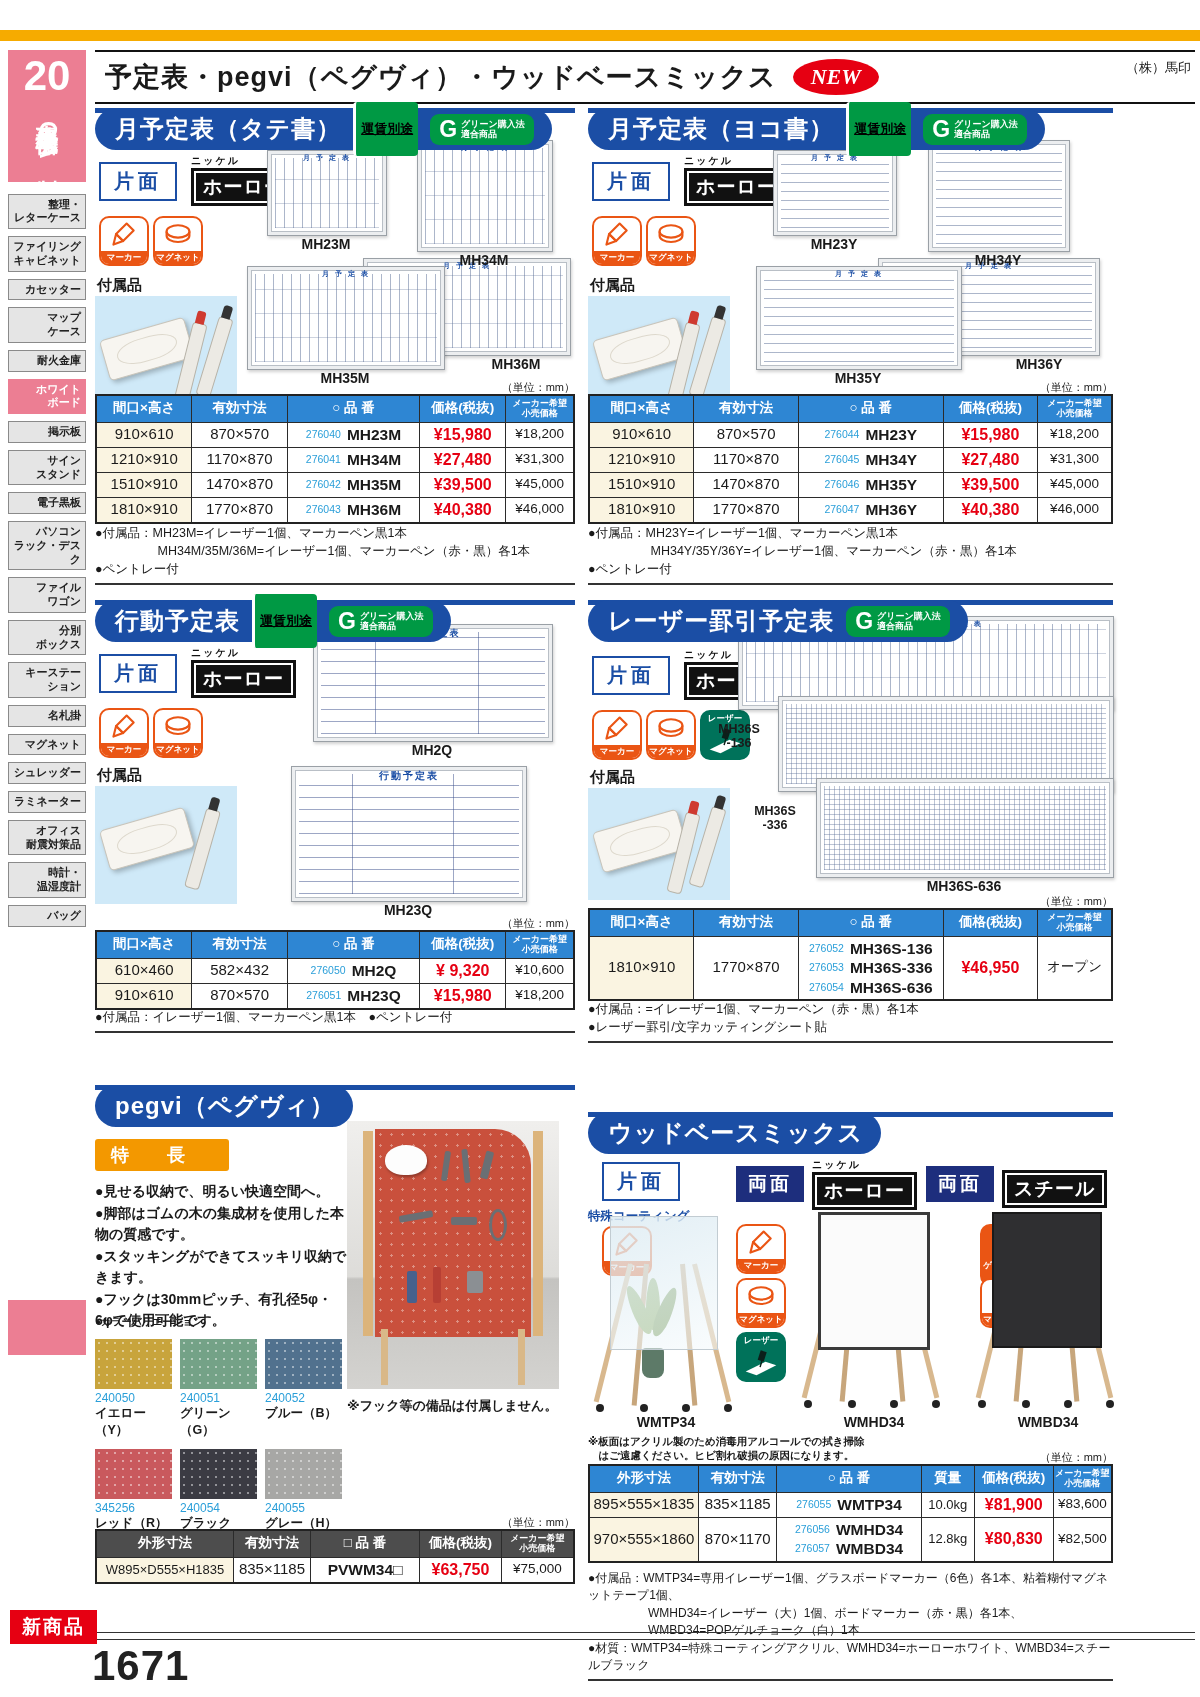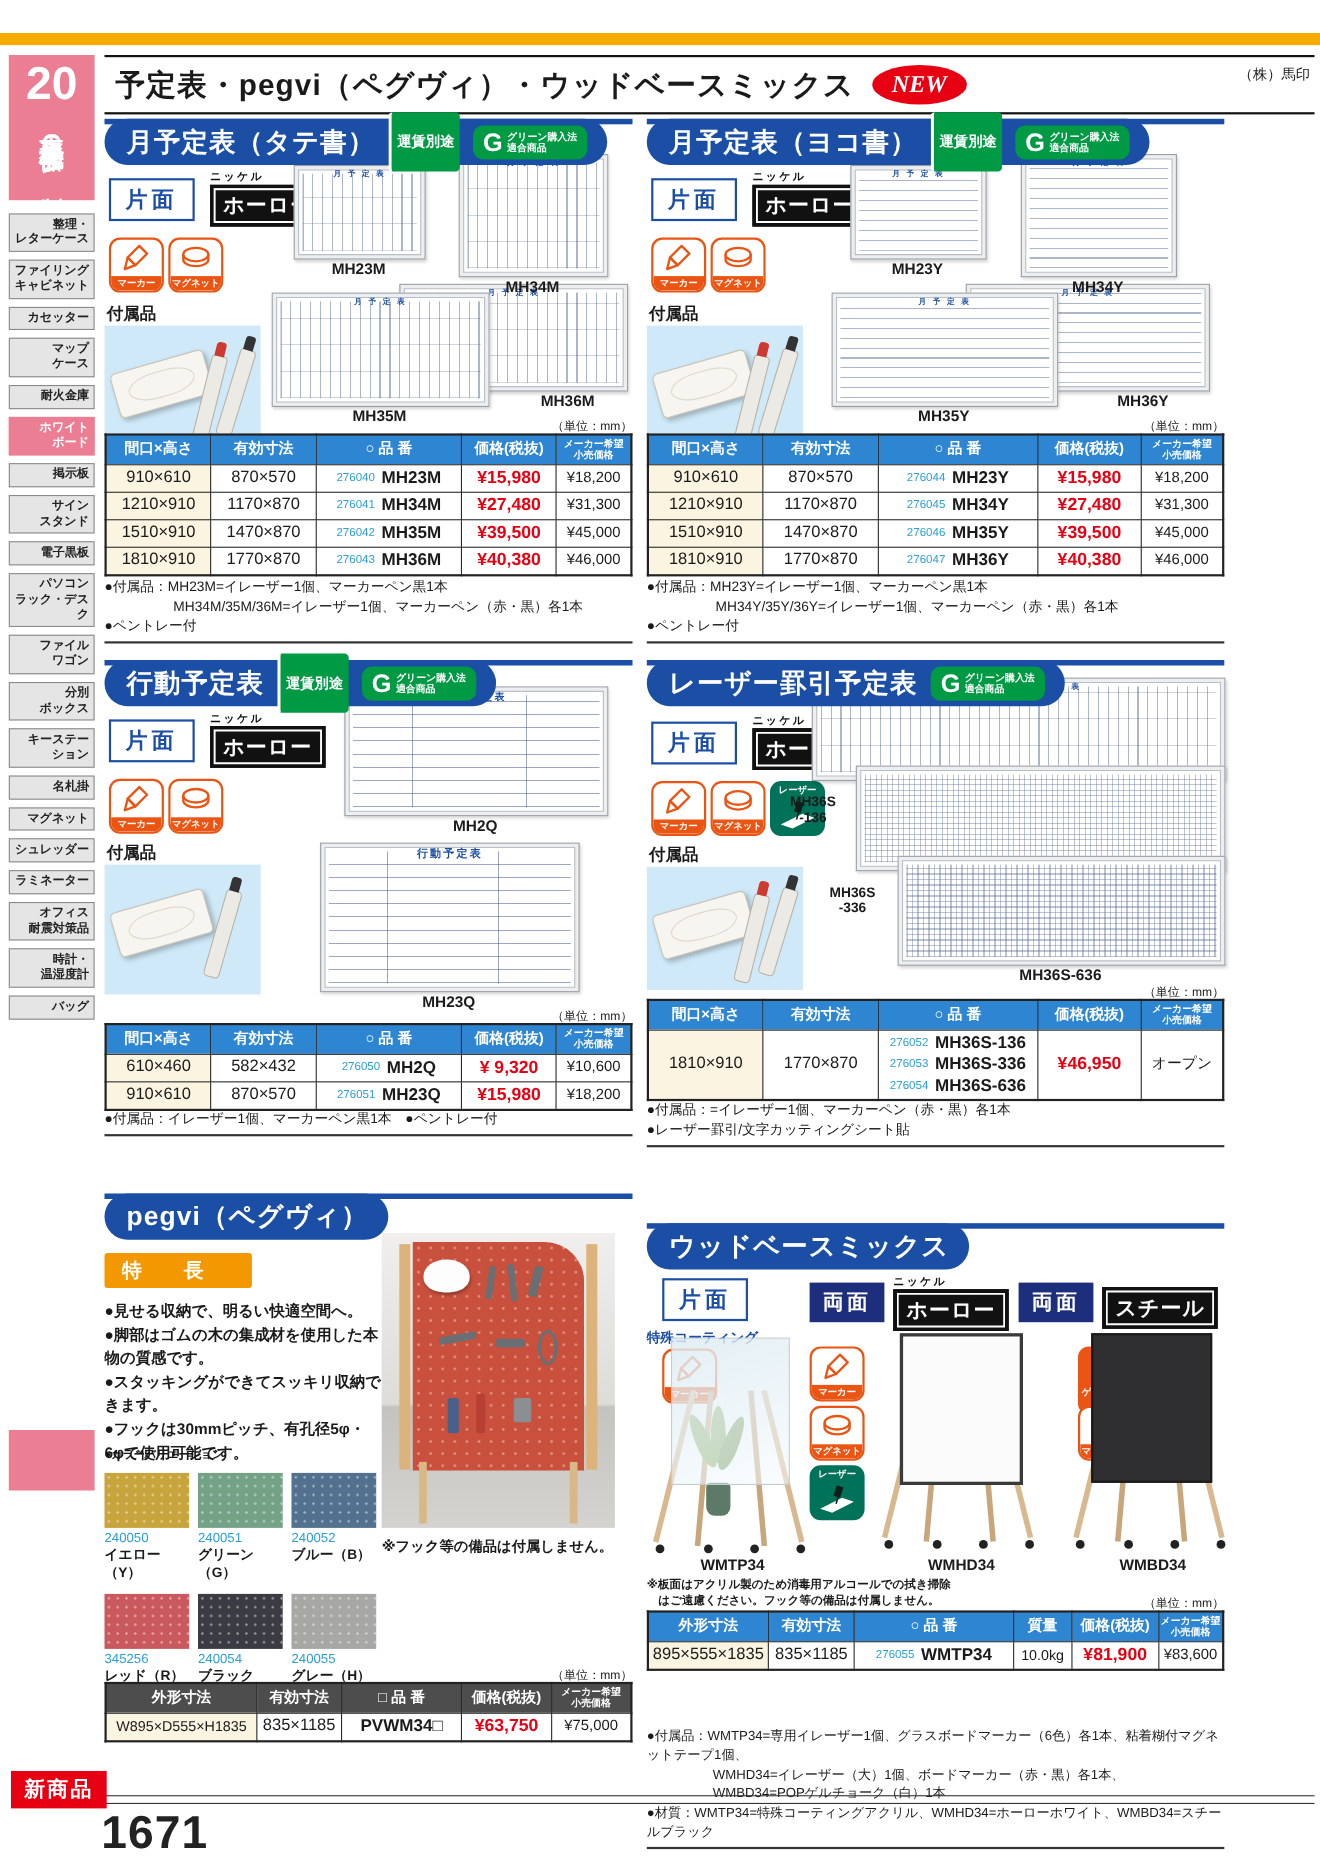--- a/index.html
+++ b/index.html
@@ -26,22 +26,22 @@
   .tab{border:1px solid #8a8a8a;background:#e5e5e5;font-size:11px;font-weight:bold;text-align:right;
        padding:3px 4px;white-space:pre-line;line-height:1.25;color:#222;}
   .tab.active{background:#ec7e93;color:#fff;border-color:#ec7e93;}
   #side-foot{position:absolute;left:8px;top:1300px;width:78px;height:55px;background:#ec7e93;}
   
   .sec{position:absolute;}
   .sec-line{position:absolute;left:0;top:0;width:100%;height:5px;background:#1b4ea5;}
   .pill{position:relative;z-index:2;display:inline-flex;align-items:center;gap:12px;background:#1b4ea5;
         border-radius:21px;height:42px;padding:0 18px 0 20px;}
   .sec-title{color:#fff;font-weight:bold;font-size:24px;letter-spacing:1px;white-space:nowrap;}
-  .fbadge{background:#009944;color:#ffffff;font-weight:bold;font-size:13px;padding:18px 5px;border-radius:4px;
-          border-left:3px solid #fff;white-space:nowrap;}
+  .fbadge{background:#009944;color:#000000;font-weight:bold;font-size:13px;padding:18px 5px;border-radius:4px;
+          border-left:3px solid #fff;white-space:nowrap;text-decoration:underline;}
   .gbadge{background:#009944;color:#fff;border-radius:9px;display:flex;align-items:center;gap:4px;padding:2px 9px;}
   .g-big{font-size:23px;font-weight:bold;}
   .g-txt{font-size:9px;font-weight:bold;white-space:pre-line;line-height:1.15;}
   
   .katamen{border:2px solid #1b4ea5;color:#1b4ea5;background:#fff;font-weight:bold;font-size:20px;
            padding:4px 13px;letter-spacing:4px;display:inline-block;}
   .ryomen{background:#1d2e7d;color:#fff;font-weight:bold;font-size:19px;padding:5px 12px;letter-spacing:3px;display:inline-block;}
   .horo{display:inline-block;}
   .horo-top{font-size:10px;font-weight:bold;letter-spacing:2px;color:#111;}
   .horo-body{background:#111;color:#fff;font-weight:bold;font-size:19px;letter-spacing:1px;padding:3px 9px;
@@ -879,21 +879,21 @@
     <div class="eleg" style="left:104px;transform:rotate(-14deg);"></div>
     <div class="eleg" style="left:56px;transform:rotate(5deg);background:#c7a67c;"></div>
     <div class="eleg" style="left:92px;transform:rotate(-5deg);background:#c7a67c;"></div>
     <div class="cast" style="left:8px;"></div>
       <div class="cast" style="left:52px;"></div>
     <div class="cast" style="left:94px;"></div>
       <div class="cast" style="left:136px;"></div>
   </div>
   <div class="prod-label" style="left:400px;top:302px;width:120px;">WMBD34</div>
   <div class="acr-note" style="left: 0px; top: 322px; width: 320px; white-space: pre-line;">※板面はアクリル製のため消毒用アルコールでの拭き掃除
-　はご遠慮ください。フック等の備品は付属しません。</div>
+　はご遠慮ください。ヒビ割れ破損の原因になります。</div>
   <div class="unit" style="right:0;top:338px;">（単位：mm）</div>
   <table class="ptable t-wood" style="position:absolute;left:0;top:352px;">
       <thead>
         <tr>
           <th>外形寸法</th>
           <th>有効寸法</th>
           <th>○ 品 番</th>
           <th>質量</th>
           <th>価格(税抜)</th>
           <th class="th-small">メーカー希望
@@ -907,20 +907,37 @@
           <td class="c-codes">
             <div class="code-line">
               <span class="code-num">276055</span>
               <span class="code-name">WMTP34</span>
             </div>
           </td>
           <td class="c-weight">10.0kg</td>
           <td class="c-price">¥81,900</td>
           <td class="c-retail">¥83,600</td>
         </tr>
+        <tr>
+          <td class="c-dim">970×555×1860</td>
+          <td class="c-eff">870×1170</td>
+          <td class="c-codes">
+            <div class="code-line">
+              <span class="code-num">276056</span>
+              <span class="code-name">WMHD34</span>
+            </div>
+            <div class="code-line">
+              <span class="code-num">276057</span>
+              <span class="code-name">WMBD34</span>
+            </div>
+          </td>
+          <td class="c-weight">12.8kg</td>
+          <td class="c-price">¥80,830</td>
+          <td class="c-retail">¥82,500</td>
+        </tr>
       </tbody>
     </table>
   <div class="notes" style="left:0;top:458px;width:100%;font-size:12px;">
       <div class="line">●付属品：WMTP34=専用イレーザー1個、グラスボードマーカー（6色）各1本、粘着糊付マグネットテープ1個、</div>
       <div class="line">　　　　　WMHD34=イレーザー（大）1個、ボードマーカー（赤・黒）各1本、</div>
       <div class="line">　　　　　WMBD34=POPゲルチョーク（白）1本</div>
       <div class="line">●材質：WMTP34=特殊コーティングアクリル、WMHD34=ホーローホワイト、WMBD34=スチールブラック</div>
     </div>
 </div>
 

